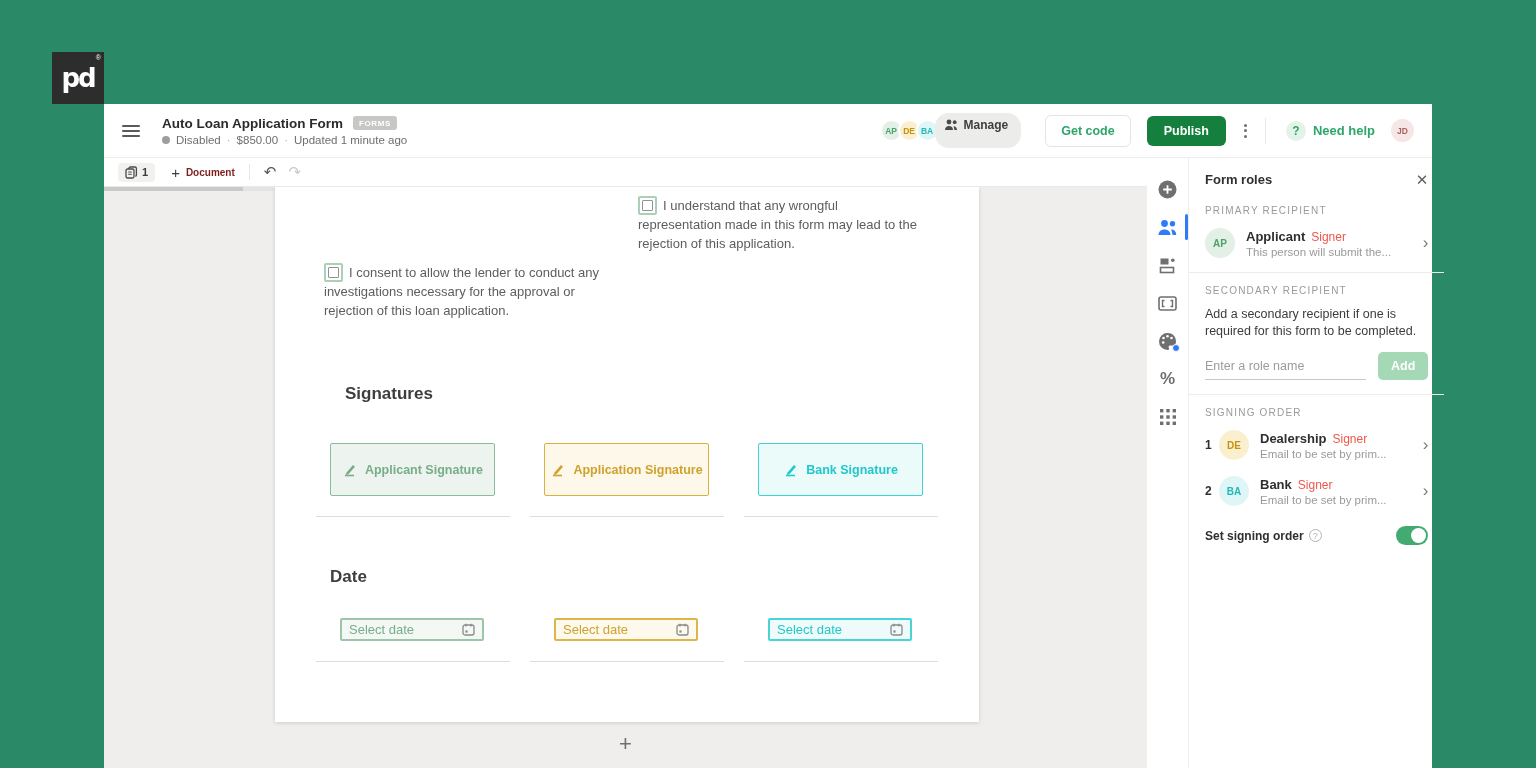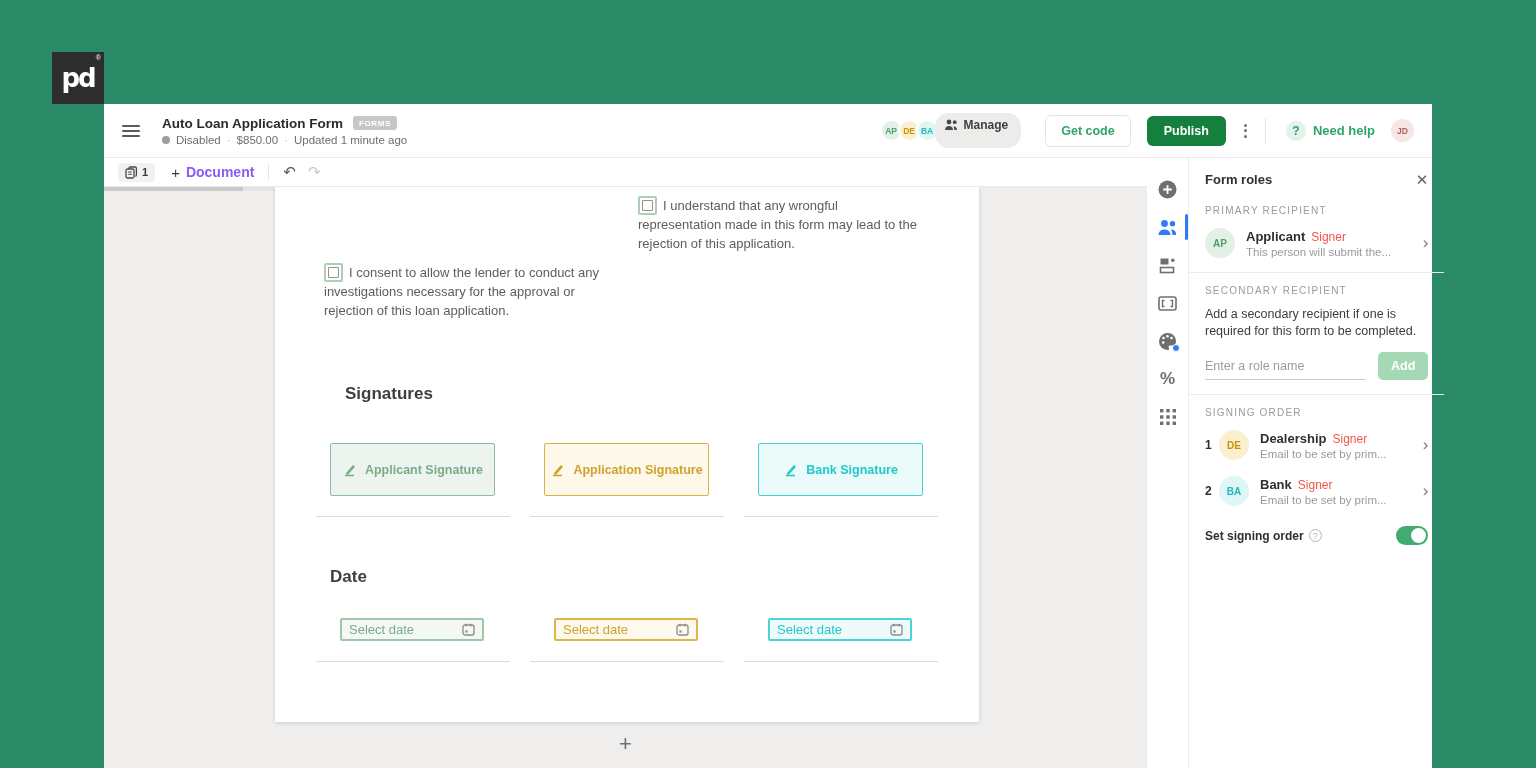--- a/index.html
+++ b/index.html
@@ -57,21 +57,21 @@
   .app-body { flex:1; display:flex; min-height:0; }
   .work-area { width:1043px; display:flex; flex-direction:column; }
 
   
   .toolbar { height:29px; flex:0 0 29px; display:flex; align-items:center; padding:0 14px; border-bottom:1px solid #e9e9e7; }
   .pages-pill { display:flex; align-items:center; gap:4px; background:#f1f1ef; border-radius:4px; padding:3px 7px; cursor:pointer; }
   .pages-pill svg { display:block; }
   .pages-pill .num { font-size:11px; font-weight:bold; color:#3c3c3c; }
   .add-doc { display:flex; align-items:center; gap:6px; margin-left:16px; cursor:pointer; }
   .add-doc .plus { font-size:15px; color:#3c3c3c; font-weight:normal; }
-  .add-doc .lbl { font-size:14px; font-weight:bold; color:#8b5cf6; }
+  .add-doc .lbl { font-size:10px; font-weight:bold; color:#7f1d1d; }
   .tb-divider { width:1px; height:16px; background:#e6e6e4; margin:0 14px; }
   .undo { font-size:15px; color:#555; cursor:pointer; }
   .redo { font-size:15px; color:#c9c9c7; margin-left:12px; cursor:default; }
 
   
   .canvas { flex:1; background:#efeeec; position:relative; overflow:hidden; }
   .hscroll-track { position:absolute; left:0; top:0; width:405px; height:4px; background:#e4e4e2; }
   .hscroll-thumb { position:absolute; left:0; top:0; width:139px; height:4px; background:#c9c9c7; }
   .page { position:absolute; left:171px; top:0; width:704px; height:535px; background:#fff;
           box-shadow:0 1px 4px rgba(0,0,0,.14); }

